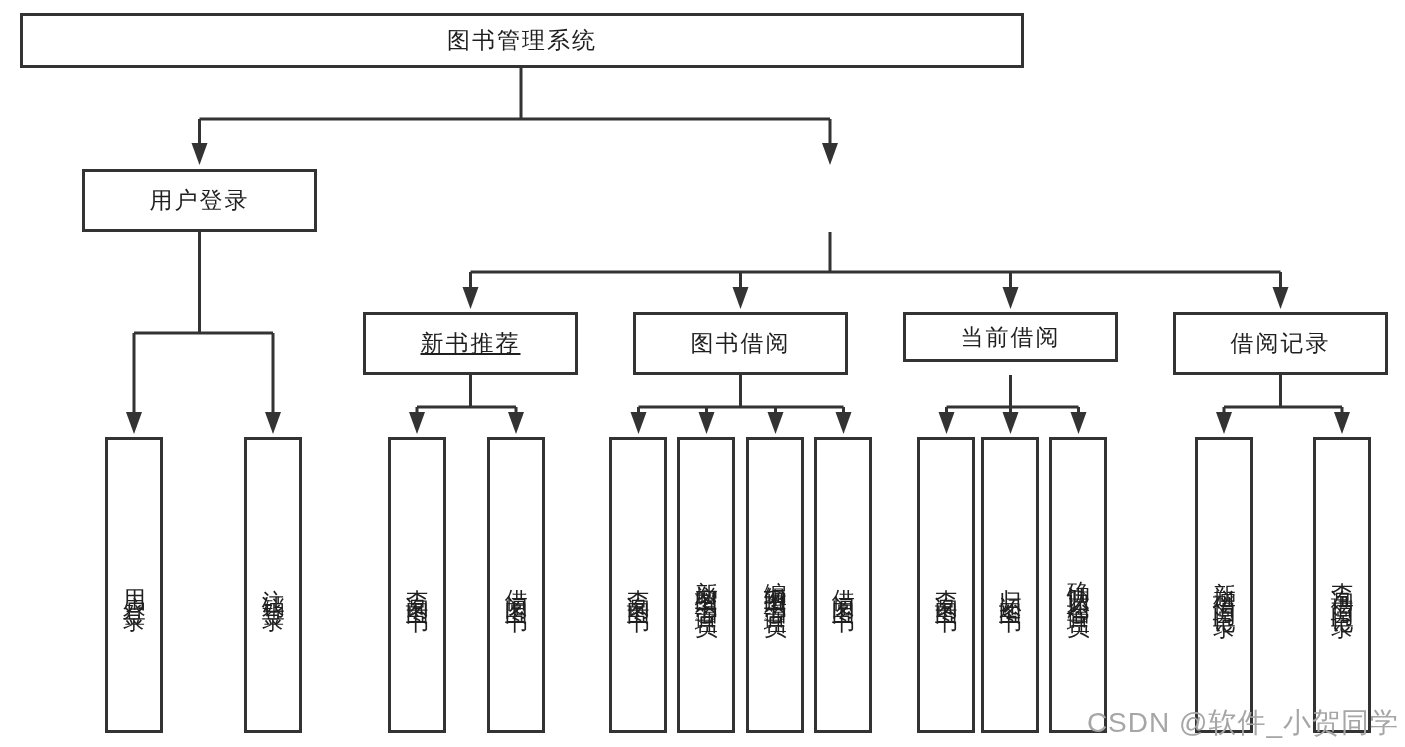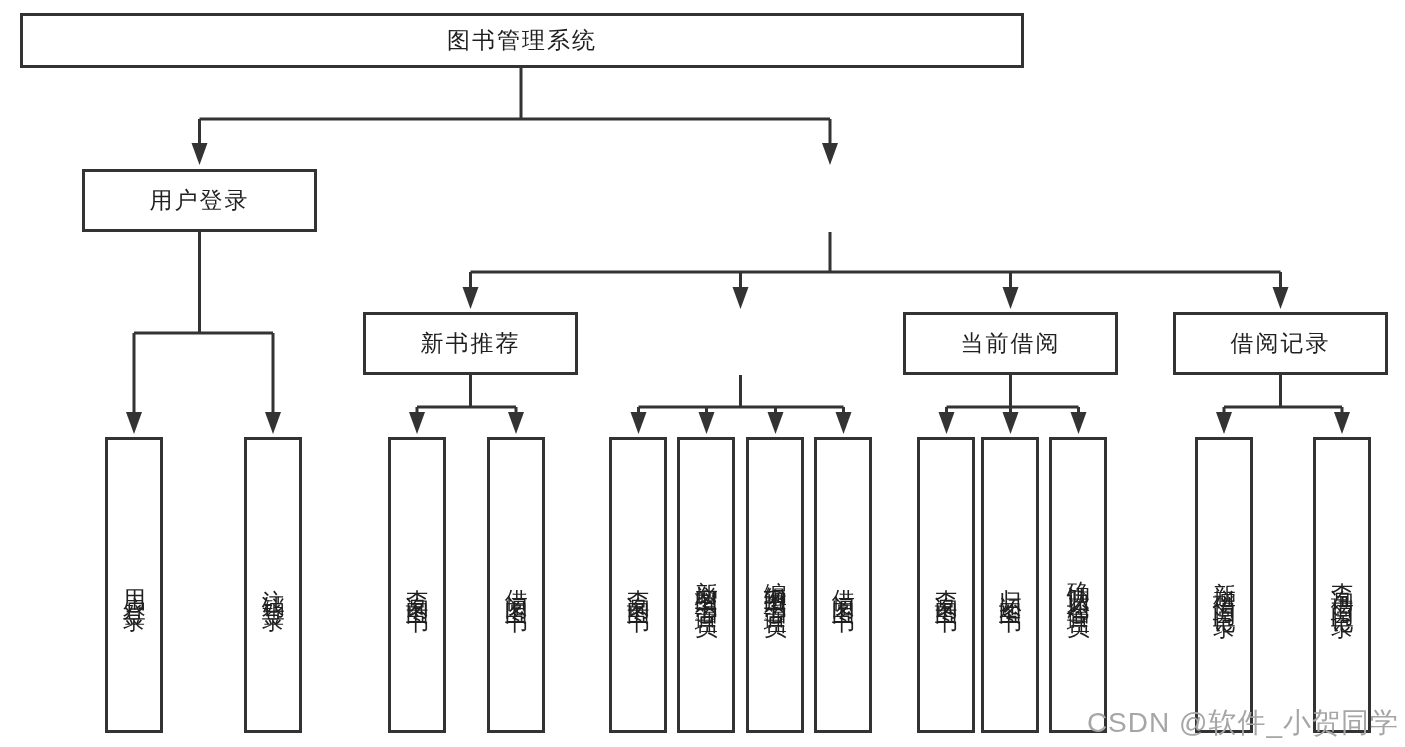--- a/index.html
+++ b/index.html
@@ -102,22 +102,23 @@
       <polygon points="1070.5,412 1086.5,412 1078.5,434"></polygon>
       <polygon points="1216,412 1232,412 1224,434"></polygon>
       <polygon points="1334,412 1350,412 1342,434"></polygon>
     </g>
   </svg>
 
   <div class="hbox" style="left:20px; top:13px; width:1004px; height:55px;">图书管理系统</div>
 
   <div class="hbox" style="left:82px; top:169px; width:235px; height:63px;">用户登录</div>
 
-  <div class="hbox" style="left:363px; top:312px; width:215px; height:63px;">新书推荐</div>
-  <div class="hbox" style="left:903px; top:312px; width:215px; height:63px;">当前借阅</div>
+  <div class="hbox" style="left:363px; top:312px; width:215px; height:63px;text-decoration:underline;">新书推荐</div>
+  <div class="hbox" style="left:633px; top:312px; width:215px; height:63px;">图书借阅</div>
+  <div class="hbox" style="left:903px; top:312px; width:215px; height:50px;">当前借阅</div>
   <div class="hbox" style="left:1173px; top:312px; width:215px; height:63px;">借阅记录</div>
 
   <div class="vbox" style="left:105px;">用户登录</div>
   <div class="vbox" style="left:244px;">注销登录</div>
 
   <div class="vbox" style="left:388px;">查询图书</div>
   <div class="vbox" style="left:487px;">借阅图书</div>
 
   <div class="vbox" style="left:609px;">查询图书</div>
   <div class="vbox" style="left:677px; letter-spacing:5px;">新增图书（管理员）</div>

